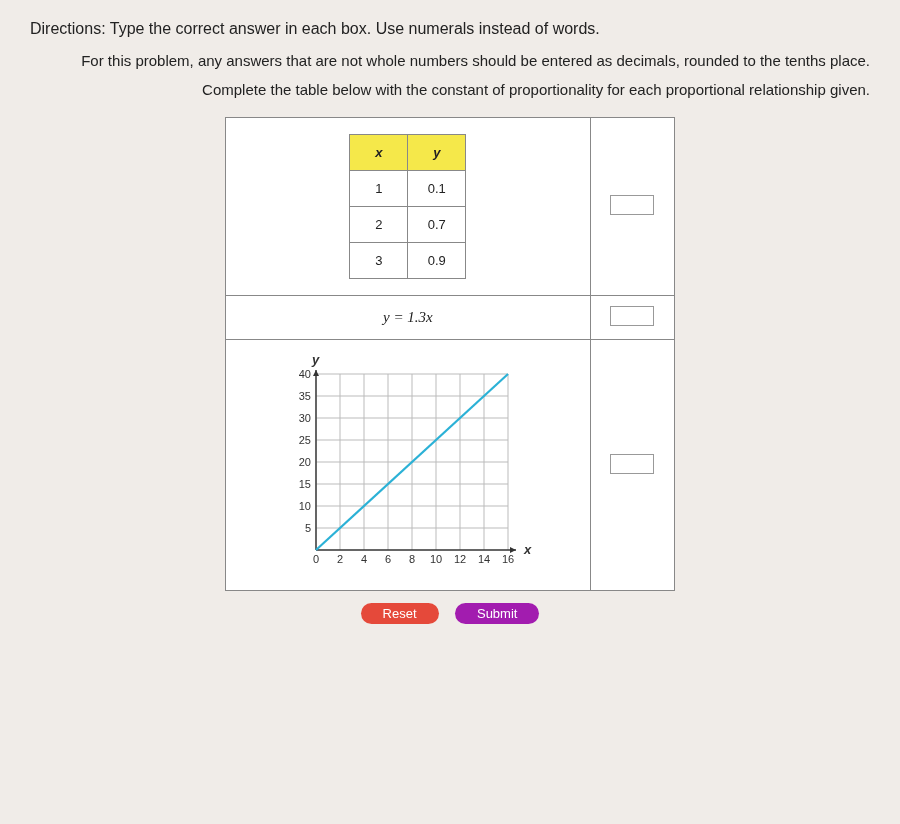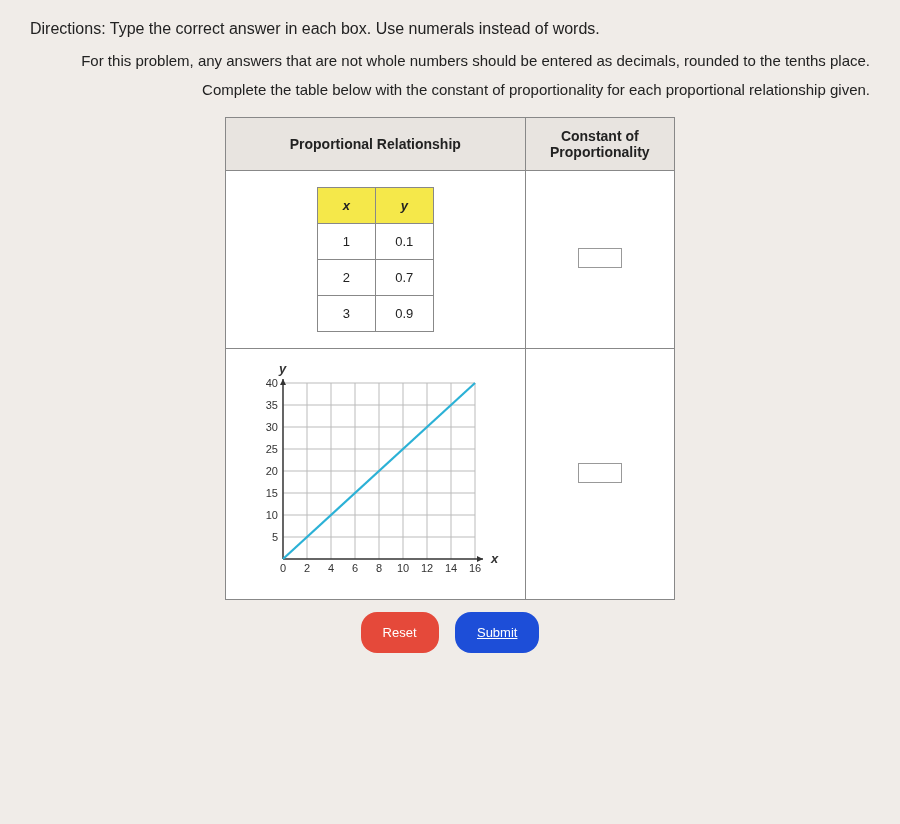--- a/index.html
+++ b/index.html
@@ -57,48 +57,44 @@
   .chart-cell { padding: 8px; }
   svg.graph { display: block; margin: 0 auto; }
   .graph .grid line { stroke: #bbb; stroke-width: 1; }
   .graph .axis line { stroke: #333; stroke-width: 1.4; }
   .graph .plot-line { stroke: #2bb1d6; stroke-width: 2.2; fill: none; }
   .graph text { font-size: 11px; fill: #333; font-family: Arial; }
   .graph .axis-label { font-style: italic; font-weight: bold; font-size: 13px; }
   .btn-row { text-align: center; margin-top: 10px; }
   .btn {
     display: inline-block;
-    padding: 13px 22px;
+    padding: 3px 22px;
     border-radius: 16px;
     font-size: 13px;
     color: #fff;
     margin: 0 6px;
     border: none;
     cursor: pointer;
   }
   .btn-reset { background: #e5493a; }
-  .btn-submit { background: #1d4ed8; text-decoration: underline; }
+  .btn-submit { background: #a21caf; }
   .arcade { font-size: 13px; color: #444; line-height: 1.4; }
 </style>
 </head>
 <body>
 
 <div class="directions">
   <strong>Directions:</strong>
   <span>Type the correct answer in each box. Use numerals instead of words.</span>
 </div>
 <div class="subtext">For this problem, any answers that are not whole numbers should be entered as decimals, rounded to the tenths place.</div>
 <div class="subtext">Complete the table below with the constant of proportionality for each proportional relationship given.</div>
 
 <table class="main-table">
   <tbody>
-      <tr>
-    <th style="width:300px">Proportional Relationship</th>
-    <th style="width:150px">Constant of Proportionality</th>
-  </tr>
 
   <tr>
     <td>
       <table class="inner-xy">
         <tbody>
               <tr>
           <th>x</th>
           <th>y</th>
         </tr>
         <tr>
@@ -112,20 +108,24 @@
         <tr>
           <td>3</td>
           <td>0.9</td>
         </tr>
       </tbody>
           </table>
     </td>
     <td><span class="ans-box"></span></td>
   </tr>
 
+  <tr>
+    <td><span class="equation">y  =  1.3x</span></td>
+    <td><span class="ans-box"></span></td>
+  </tr>
 
   <tr>
     <td class="chart-cell">
       <svg class="graph" width="260" height="230" viewBox="0 0 260 230">
         <g class="grid" id="grid-g">
               <line x1="38" x2="38" y1="24" y2="200"></line>
               <line x1="62" x2="62" y1="24" y2="200"></line>
               <line x1="86" x2="86" y1="24" y2="200"></line>
               <line x1="110" x2="110" y1="24" y2="200"></line>
               <line x1="134" x2="134" y1="24" y2="200"></line>

